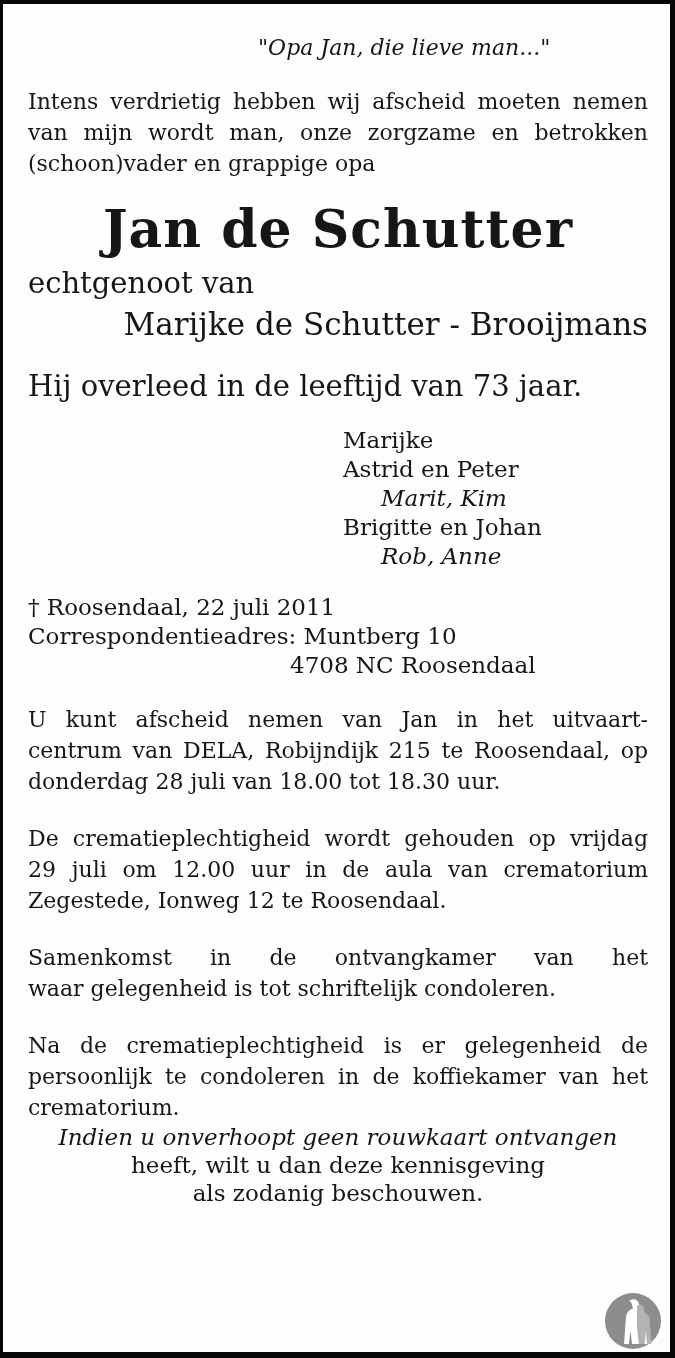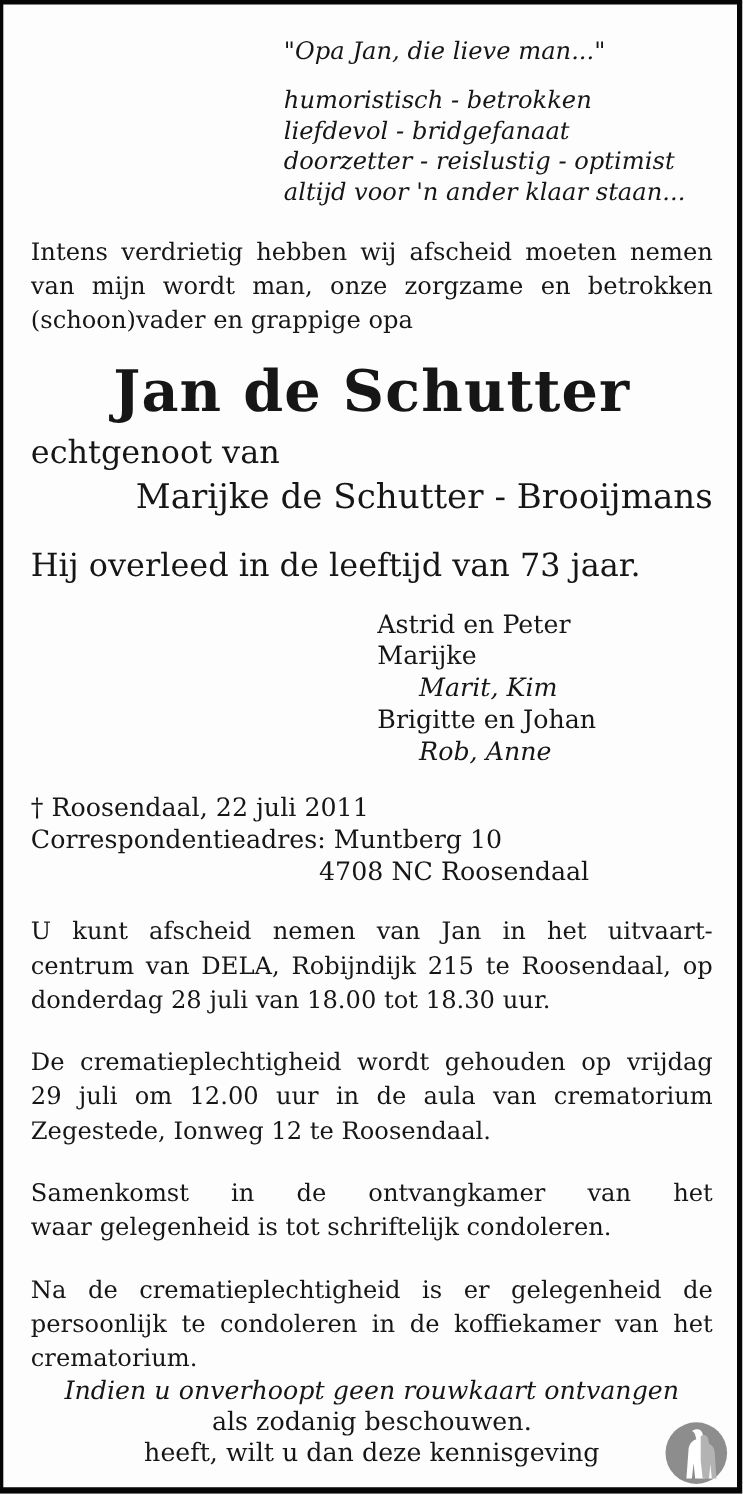--- a/index.html
+++ b/index.html
@@ -41,43 +41,37 @@
   
   .logo{position:absolute;right:8px;bottom:2px;width:58px;height:58px;}
 </style>
 </head>
 <body>
 
 <div class="ad">
 
   <div class="quote">
     <div class="q-title italic">"Opa Jan, die lieve man..."</div>
-    <div>
-        <div class="q-line lline italic">humoristisch - betrokken</div>
-        <div class="q-line lline italic">liefdevol - bridgefanaat</div>
-        <div class="q-line lline italic">doorzetter - reislustig - optimist</div>
-        <div class="q-line lline italic">altijd voor 'n ander klaar staan...</div>
-      </div>
   </div>
 
   <div class="para">
       <div class="jline">Intens verdrietig hebben wij afscheid moeten nemen</div>
       <div class="jline">van mijn wordt man, onze zorgzame en betrokken</div>
       <div class="lline">(schoon)vader en grappige opa</div>
     </div>
 
   <h1 class="name">Jan de Schutter</h1>
   <div class="sub1">echtgenoot van</div>
   <div class="sub2">Marijke de Schutter - Brooijmans</div>
 
   <div class="age">Hij overleed in de leeftijd van 73 jaar.</div>
 
   <div class="family">
+      <div class="lline">Marijke</div>
       <div class="lline">Astrid en Peter</div>
-      <div class="lline">Marijke</div>
       <div class="lline italic indent">Marit, Kim</div>
       <div class="lline">Brigitte en Johan</div>
       <div class="lline italic indent">Rob, Anne</div>
     </div>
 
   <div class="address">
       <div class="lline">† Roosendaal, 22 juli 2011</div>
       <div class="lline">Correspondentieadres: Muntberg 10</div>
       <div class="lline indent">4708 NC Roosendaal</div>
     </div>
@@ -100,22 +94,22 @@
     </div>
 
   <div class="para">
       <div class="jline">Na de crematieplechtigheid is er gelegenheid de familie</div>
       <div class="jline">persoonlijk te condoleren in de koffiekamer van het</div>
       <div class="lline">crematorium.</div>
     </div>
 
   <div class="closing">
       <div class="lline italic">Indien u onverhoopt geen rouwkaart ontvangen</div>
+      <div class="lline">heeft, wilt u dan deze kennisgeving</div>
       <div class="lline">als zodanig beschouwen.</div>
-      <div class="lline">heeft, wilt u dan deze kennisgeving</div>
     </div>
 
   <div class="logo">
     <svg width="58" height="58" viewBox="0 0 58 58">
       <circle cx="29" cy="29" r="28" fill="#8d8d8d"></circle>
       <path fill="#ffffff" d="M25 9 c4 -3 9 -2 10 3 l0.5 5 c4 1.5 6.5 5 7 9 l2.5 26 -5 0 -1.5 -16 -1.5 16 -9 0 -1.5 -14 -1.5 14 -5 0 2 -27 c0.8 -4.5 3.5 -7.5 7 -8.5 l-1 -4 c-0.6 -1.6 -1 -2.5 -3 -3.5 z"></path>
       <path fill="#b3b3b3" d="M33 14 c2.5 -2.5 6 -1.5 6.8 2 l0.7 4.5 c3 1.2 4.8 3.8 5.2 7 l1.6 24.5 -4.2 0 -1.3 -13 -1.2 13 -5.8 0 -1.8 -16 0 -22 z"></path>
     </svg>
   </div>
 

